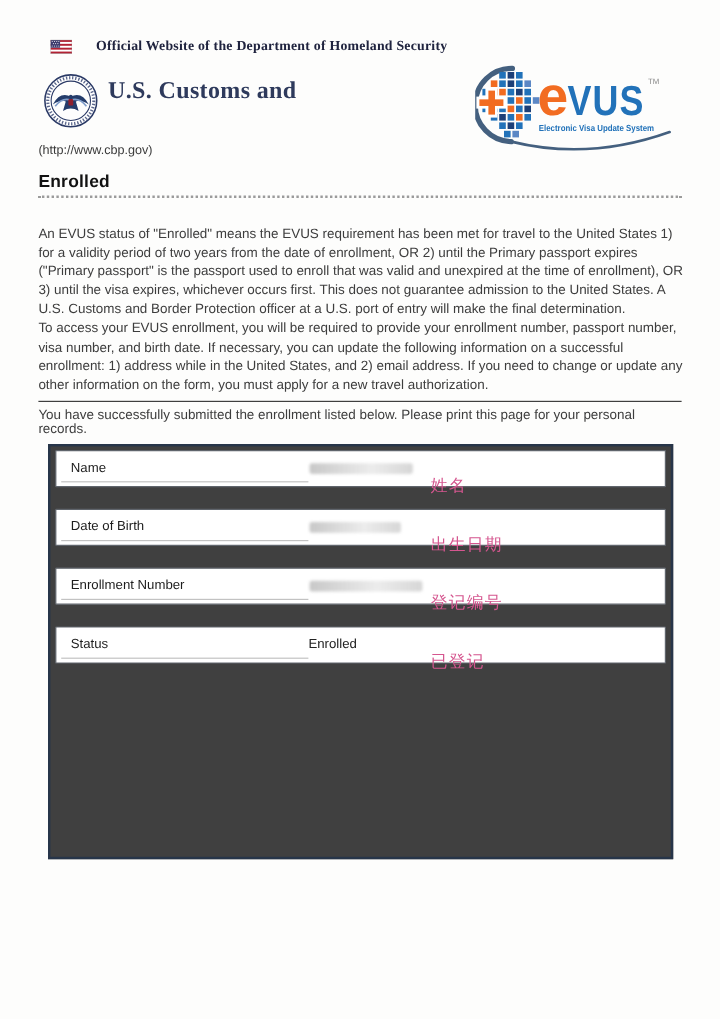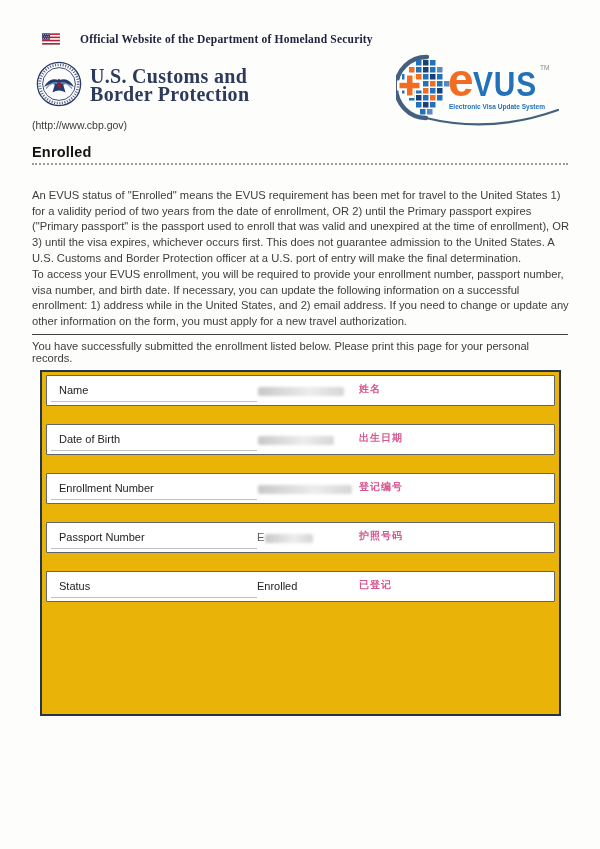--- a/index.html
+++ b/index.html
@@ -31,35 +31,35 @@
   .rule-solid{top:334px;left:32px;width:536px;border-top:1.5px solid #3f3f3f;height:0;}
 
   .para{left:32px;width:538px;font-size:11.2px;line-height:15.6px;color:#3d3d3d;}
   .p1{top:177px;}
   .p2{top:256px;}
   .notice{top:340px;left:32px;width:538px;font-size:11.2px;color:#3d3d3d;}
 
   
   .enroll-box{
     top:370px;left:40px;width:517px;height:339px;
-    border:2px solid #273549;background:#eab308;padding-top:3px;box-sizing:content-box;
+    border:2px solid #273549;background:#404040;padding-top:3px;box-sizing:content-box;
   }
   .t-row{
     position:relative;margin:0 4px 18px 4px;height:29px;
     border:1px solid #60656c;background:#fff;border-radius:1px;
   }
   .t-label{position:absolute;left:12px;top:8px;font-size:11px;color:#1d1d1d;}
   .t-value{position:absolute;left:210px;top:8px;font-size:11px;color:#222;white-space:nowrap;}
   .val-prefix{filter:blur(.4px);opacity:.75;}
   .smudge{
     display:inline-block;height:9px;vertical-align:middle;border-radius:2px;margin-left:1px;
     background:linear-gradient(90deg,rgba(110,110,110,.38),rgba(150,150,150,.18) 60%,rgba(120,120,120,.3));
     filter:blur(1.4px);
   }
-  .t-zh{position:absolute;left:312px;top:6px;font-size:10px;font-weight:bold;color:#d5568f;letter-spacing:1px;}
+  .t-zh{position:absolute;left:312px;top:20px;font-size:14px;font-weight:normal;color:#d5568f;letter-spacing:1px;}
   .t-underline{position:absolute;left:4px;bottom:3px;width:206px;height:1px;background:#c2c2c2;}
 </style>
 </head>
 <body>
 
 <div class="abs dhs-banner">
   <svg class="flag" viewBox="0 0 19 12" aria-hidden="true">
     <rect width="19" height="12" fill="#fff"></rect>
     <g fill="#b22234">
       <rect y="0" width="19" height="1.7"></rect>
@@ -90,21 +90,20 @@
   <circle cx="23" cy="23" r="21.6" fill="#ffffff" stroke="#2b3a66" stroke-width="1.3"></circle>
   <circle cx="23" cy="23" r="19.2" fill="none" stroke="#31406e" stroke-width="2.6" stroke-dasharray="1.1 1.5" opacity=".8"></circle>
   <circle cx="23" cy="23" r="16.4" fill="#fdfdfd" stroke="#2b3a66" stroke-width=".9"></circle>
   <path d="M8,26 Q14,15 23,19.5 Q32,15 38,26 Q31,21.5 27.2,23.5 L29.5,31.5 Q23,27.5 16.5,31.5 L18.8,23.5 Q15,21.5 8,26 Z" fill="#243c6b"></path>
   <path d="M10,27.5 Q16,20 23,22.5 Q30,20 36,27.5" fill="none" stroke="#7f9cc9" stroke-width="1.4"></path>
   <rect x="21" y="21.5" width="4" height="5.5" rx="1" fill="#8d1f2d"></rect>
   <circle cx="23" cy="19.5" r="1.6" fill="#243c6b"></circle>
 </svg>
 <div class="abs agency">
   <div>U.S. Customs and</div>
-  <div>Border Protection</div>
 </div>
 <a class="abs cbp-link">(http://www.cbp.gov)</a>
 
 <svg class="abs evus" viewBox="0 0 170 74" aria-hidden="true">
 
   <path d="M31,3 A29,29 0 0 0 30,64" fill="none" stroke="#44607f" stroke-width="4.4" stroke-linecap="round"></path>
   <path d="M30,64 Q95,80 162,56" fill="none" stroke="#44607f" stroke-width="2.2" stroke-linecap="round"></path>
 
   <g>
     <g>
@@ -183,26 +182,20 @@
     <span class="t-underline"></span>
   </div>
 
   <div class="t-row">
     <span class="t-label">Enrollment Number</span>
     <span class="t-value"><span class="val-prefix"></span><span class="smudge" style="width: 94px;"></span><span class="val-text"></span></span>
     <span class="t-zh">登记编号</span>
     <span class="t-underline"></span>
   </div>
 
-  <div class="t-row">
-    <span class="t-label">Passport Number</span>
-    <span class="t-value"><span class="val-prefix">E</span><span class="smudge" style="width: 48px;"></span><span class="val-text"></span></span>
-    <span class="t-zh">护照号码</span>
-    <span class="t-underline"></span>
-  </div>
 
 
   <div class="t-row">
     <span class="t-label">Status</span>
     <span class="t-value"><span class="val-text">Enrolled</span></span>
     <span class="t-zh">已登记</span>
     <span class="t-underline"></span>
   </div>
 
 </div>

